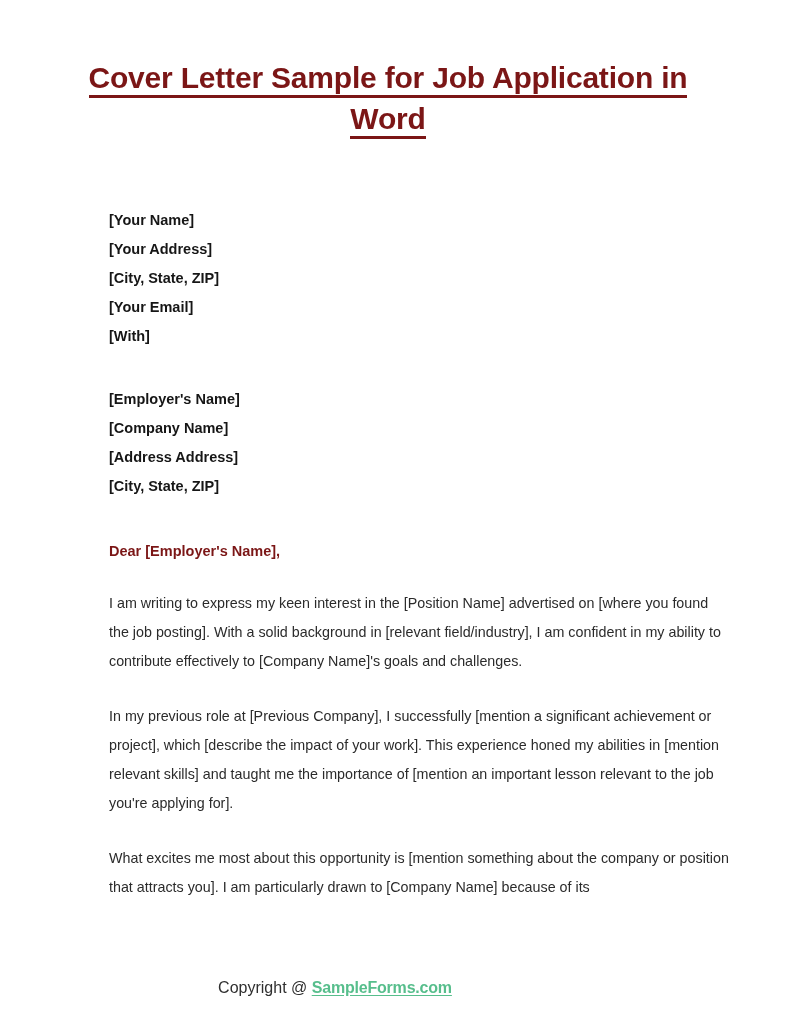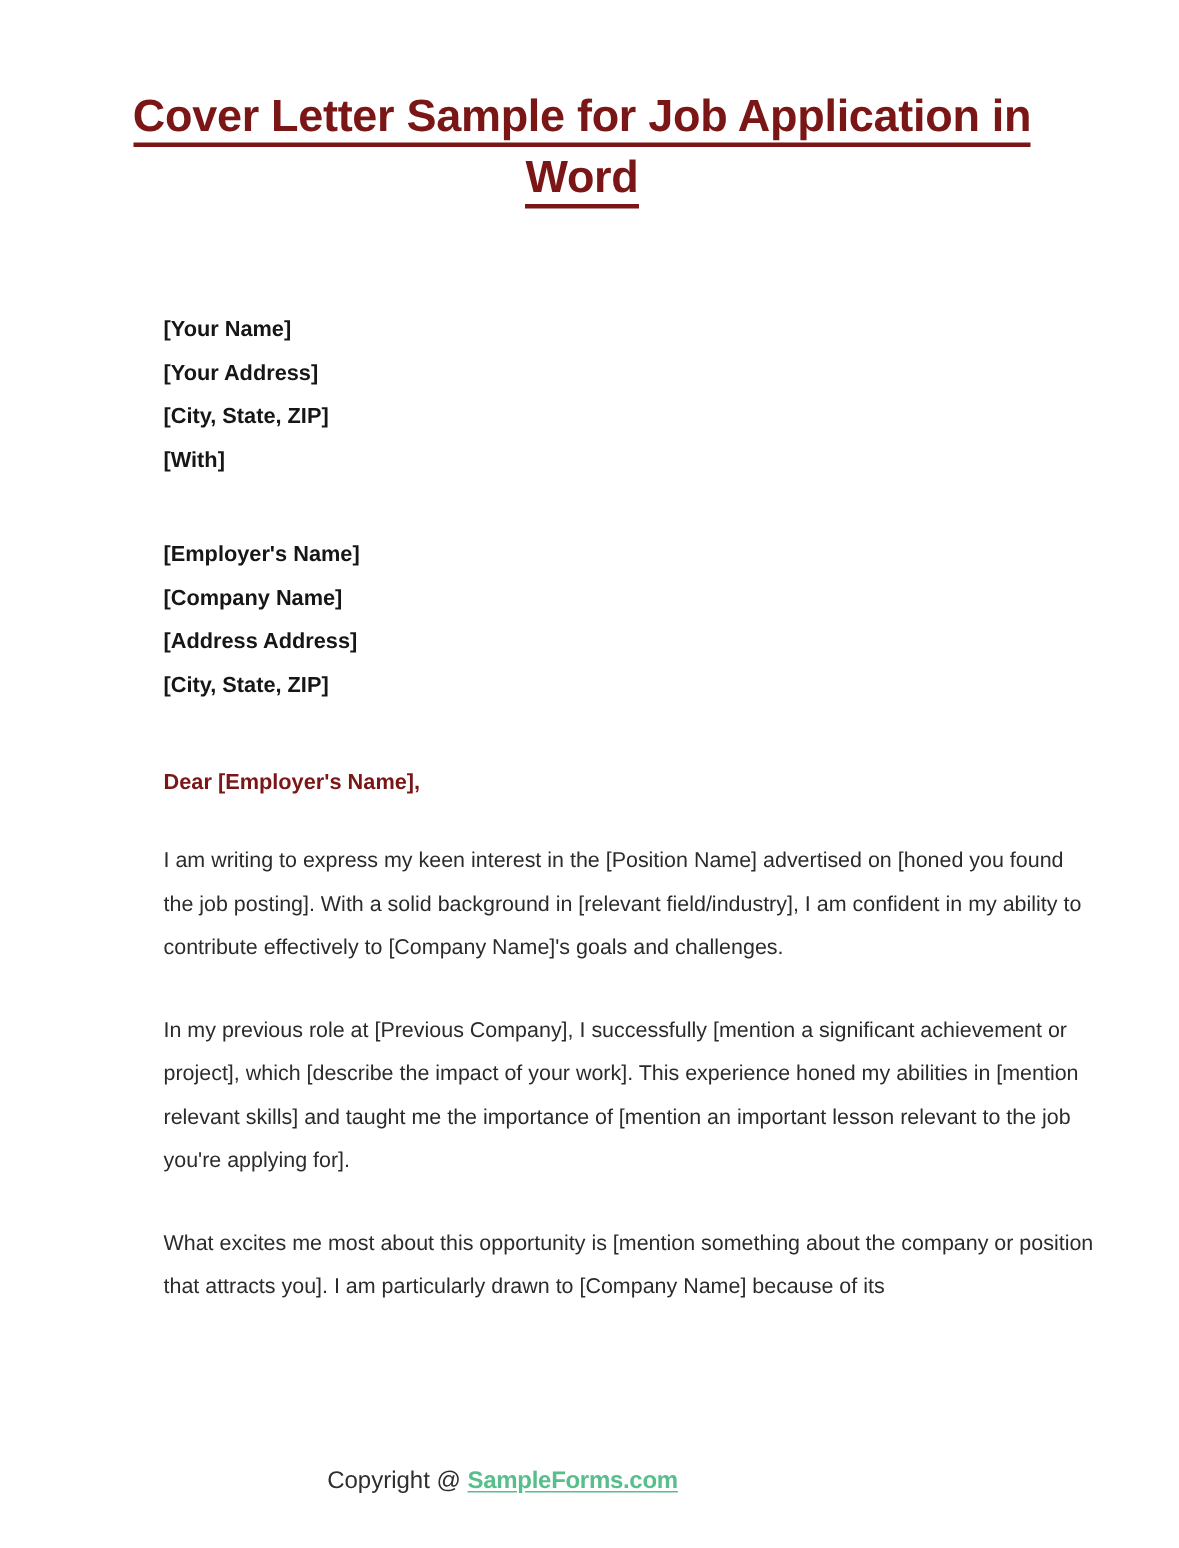--- a/index.html
+++ b/index.html
@@ -120,35 +120,36 @@
 <div class="page">
 
   <h1 class="doc-title"><span class="tl">Cover Letter Sample for Job Application in Word</span></h1>
 
   <div class="letter">
 
     <div class="addr-block">
       <div class="addr-line">[Your Name]</div>
       <div class="addr-line">[Your Address]</div>
       <div class="addr-line">[City, State, ZIP]</div>
+      <div class="addr-line">[Your Email]</div>
       <div class="addr-line">[With]</div>
     </div>
 
     <div class="block-gap"></div>
 
     <div class="addr-block">
       <div class="addr-line">[Employer's Name]</div>
       <div class="addr-line">[Company Name]</div>
       <div class="addr-line">[Address Address]</div>
       <div class="addr-line">[City, State, ZIP]</div>
     </div>
 
     <div class="salutation">Dear [Employer's Name],</div>
 
-    <p class="body-para first">I am writing to express my keen interest in the [Position Name] advertised on [honed you found the job posting]. With a solid background in [relevant field/industry], I am confident in my ability to contribute effectively to [Company Name]'s goals and challenges.</p>
+    <p class="body-para first">I am writing to express my keen interest in the [Position Name] advertised on [where you found the job posting]. With a solid background in [relevant field/industry], I am confident in my ability to contribute effectively to [Company Name]'s goals and challenges.</p>
     <p class="body-para">In my previous role at [Previous Company], I successfully [mention a significant achievement or project], which [describe the impact of your work]. This experience honed my abilities in [mention relevant skills] and taught me the importance of [mention an important lesson relevant to the job you're applying for].</p>
     <p class="body-para">What excites me most about this opportunity is [mention something about the company or position that attracts you]. I am particularly drawn to [Company Name] because of its</p>
 
   </div>
 
   <div class="footer">
     <span class="fcopy">Copyright @ </span><span class="fbrand">SampleForms.com</span>
   </div>
 
 </div>

